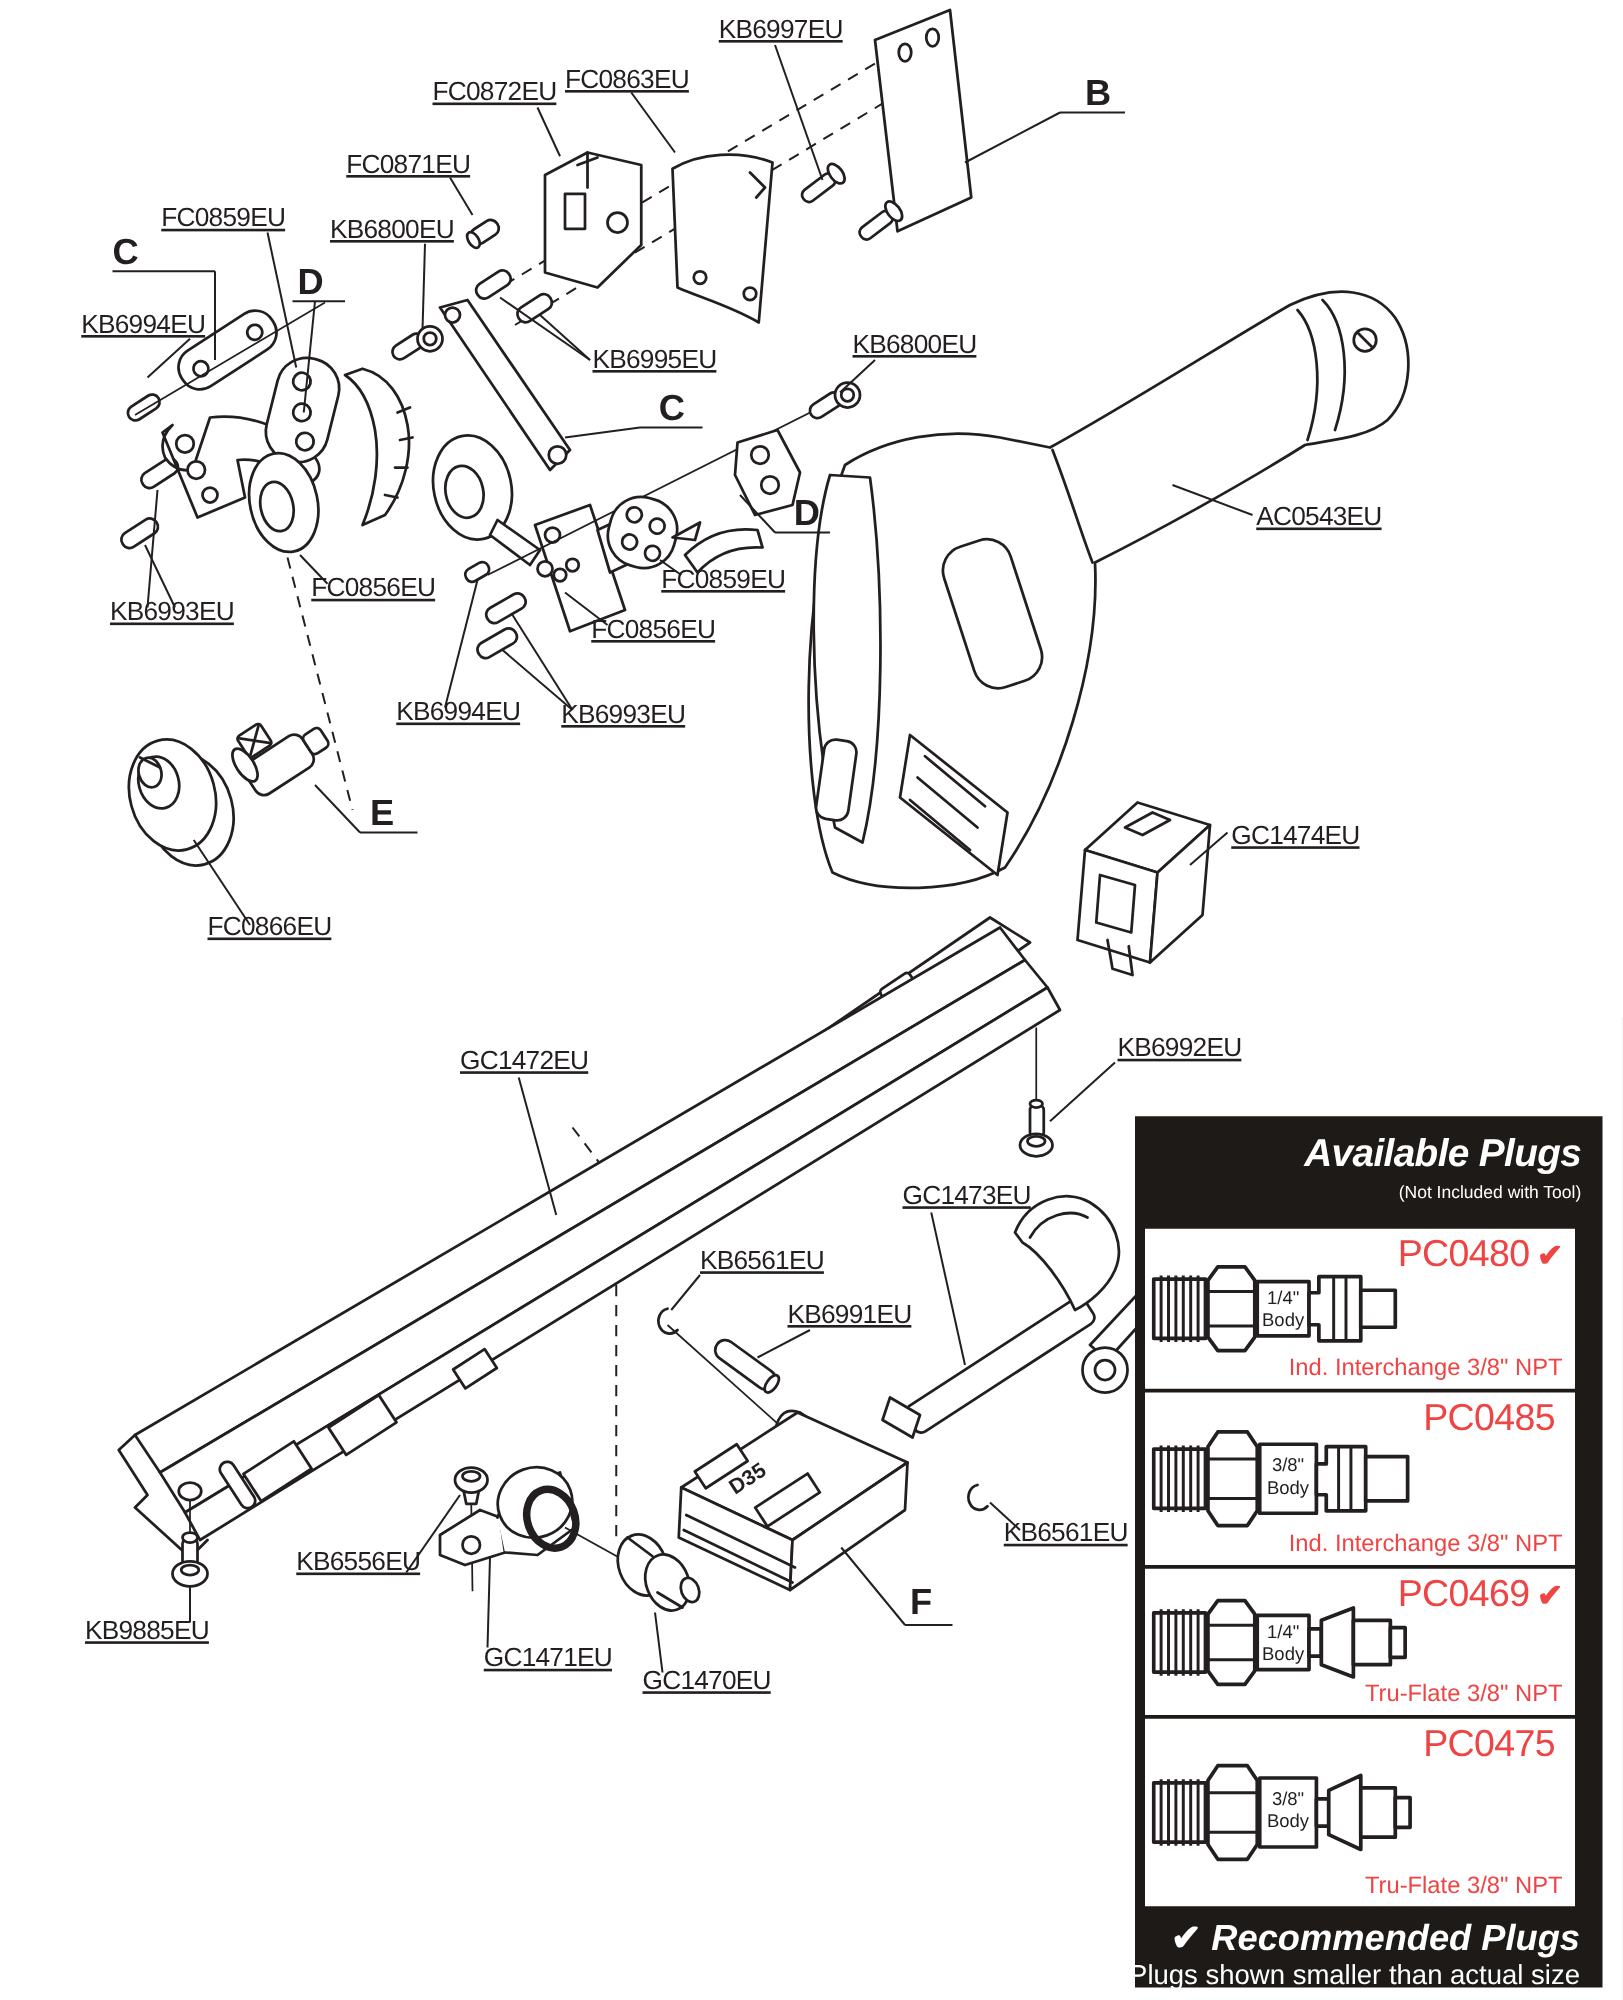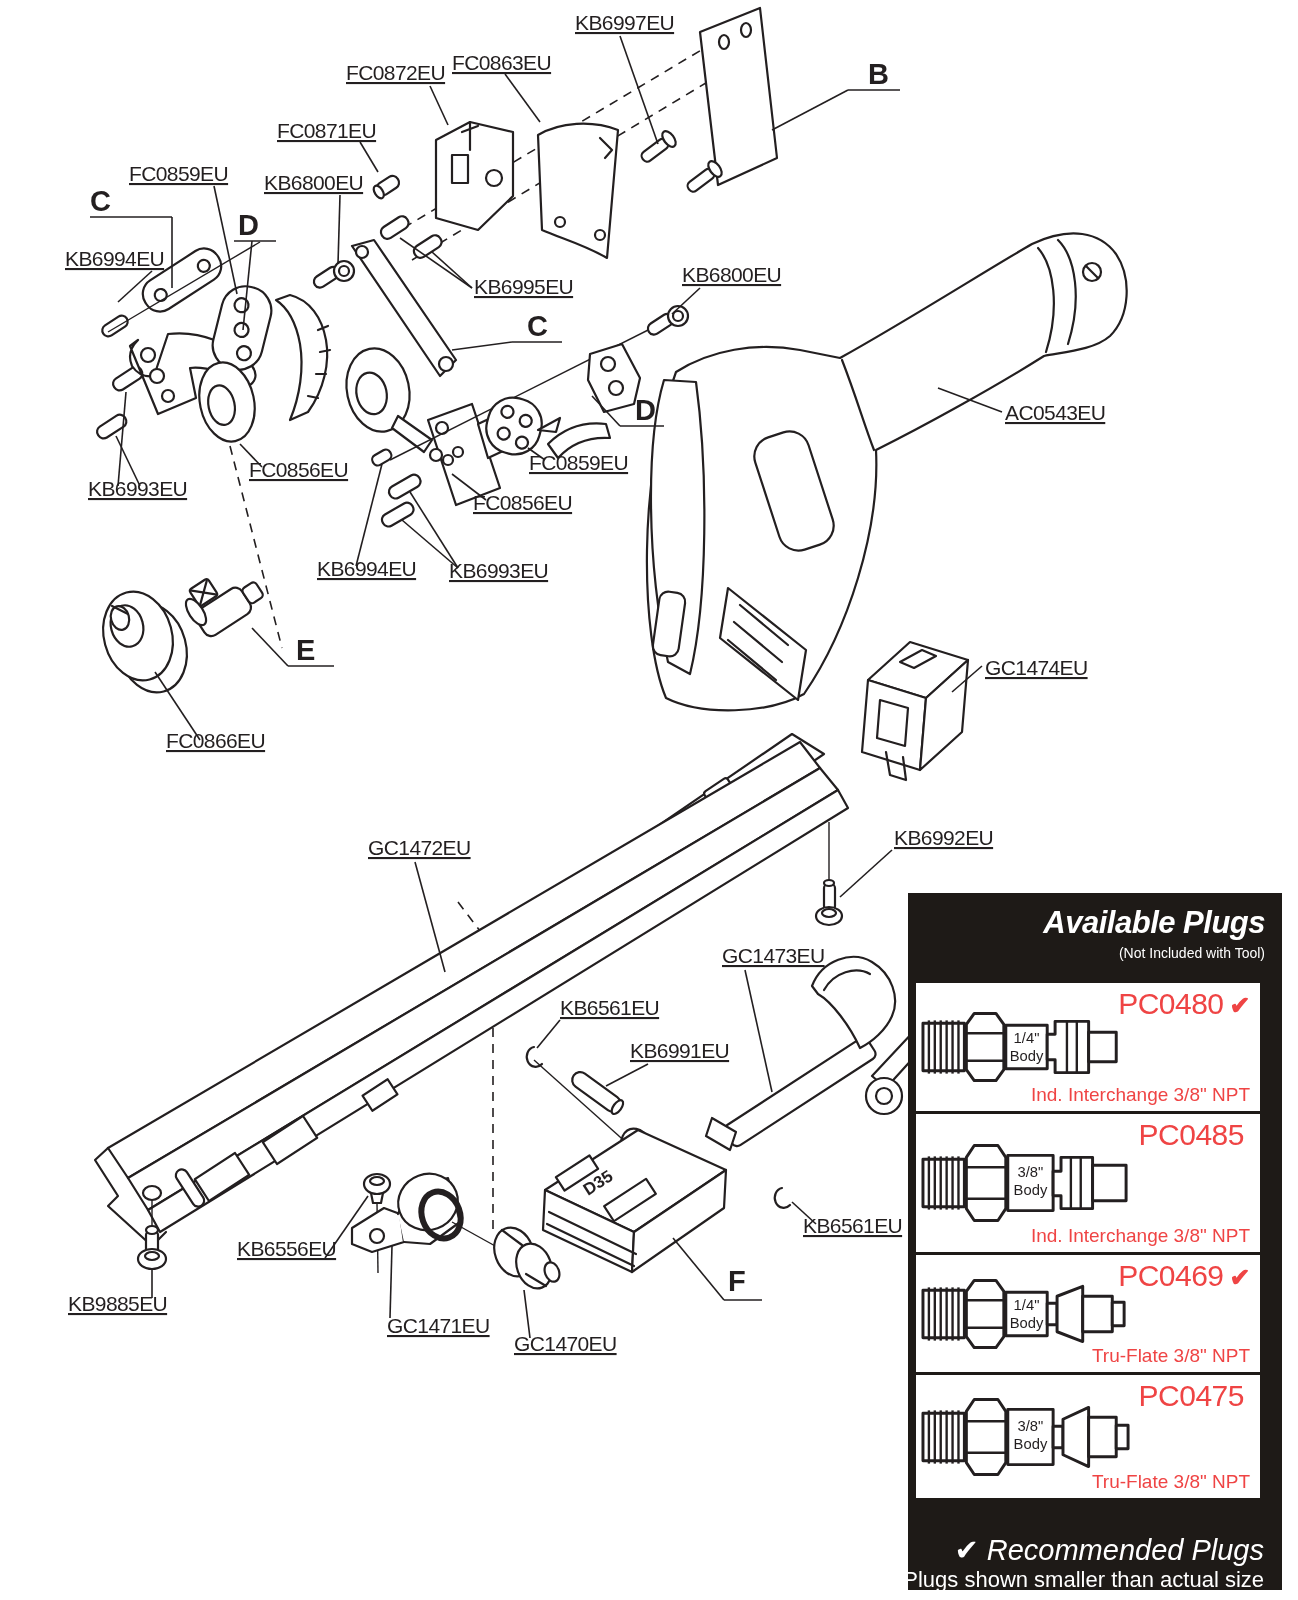--- a/index.html
+++ b/index.html
@@ -19,27 +19,27 @@
   .mark{font-family:"Liberation Sans",sans-serif;font-size:17px;font-weight:bold;fill:#231f20;}
   
   .panel{position:absolute;left:908px;top:893px;width:374px;height:697px;background:#1e1a17;color:#fff;}
   .panel-title{position:absolute;right:17px;top:12px;font-size:31px;font-style:italic;
                font-weight:bold;letter-spacing:-0.5px;white-space:nowrap;text-align:right;}
   .panel-sub{position:absolute;right:17px;top:52px;font-size:14px;white-space:nowrap;}
   .pbox{position:absolute;left:8px;width:344px;background:#ffffff;color:#ef4444;}
   .pbox.b1{top:90px;height:128px}
   .pbox.b2{top:221px;height:138px}
   .pbox.b3{top:362px;height:117px}
-  .pbox.b4{top:482px;height:123px}
+  .pbox.b4{top:482px;height:150px}
   .phead{position:absolute;right:10px;top:4px;font-size:30px;letter-spacing:-0.5px;white-space:nowrap;}
   .chk{font-size:25px;font-weight:bold;margin-left:6px;}
   .pthread{position:absolute;right:10px;bottom:5px;font-size:19px;white-space:nowrap;}
   .psvg{position:absolute;left:5px;top:50%;margin-top:-45px;}
   .pfoot{position:absolute;right:18px;top:640px;font-size:29px;font-style:italic;
-         font-weight:normal;white-space:nowrap;}
+         font-weight:bold;white-space:nowrap;}
   .pfoot .fchk{font-style:normal;margin-right:8px;}
   .pnote{position:absolute;right:18px;top:674px;font-size:22px;white-space:nowrap;}
   .plug-line{stroke:#231f20;stroke-width:3;fill:#fff;stroke-linejoin:round;}
   .plug-txt{font-family:"Liberation Sans",sans-serif;font-size:15px;fill:#231f20;}
 </style>
 </head>
 <body>
 
 <div class="page">
 

